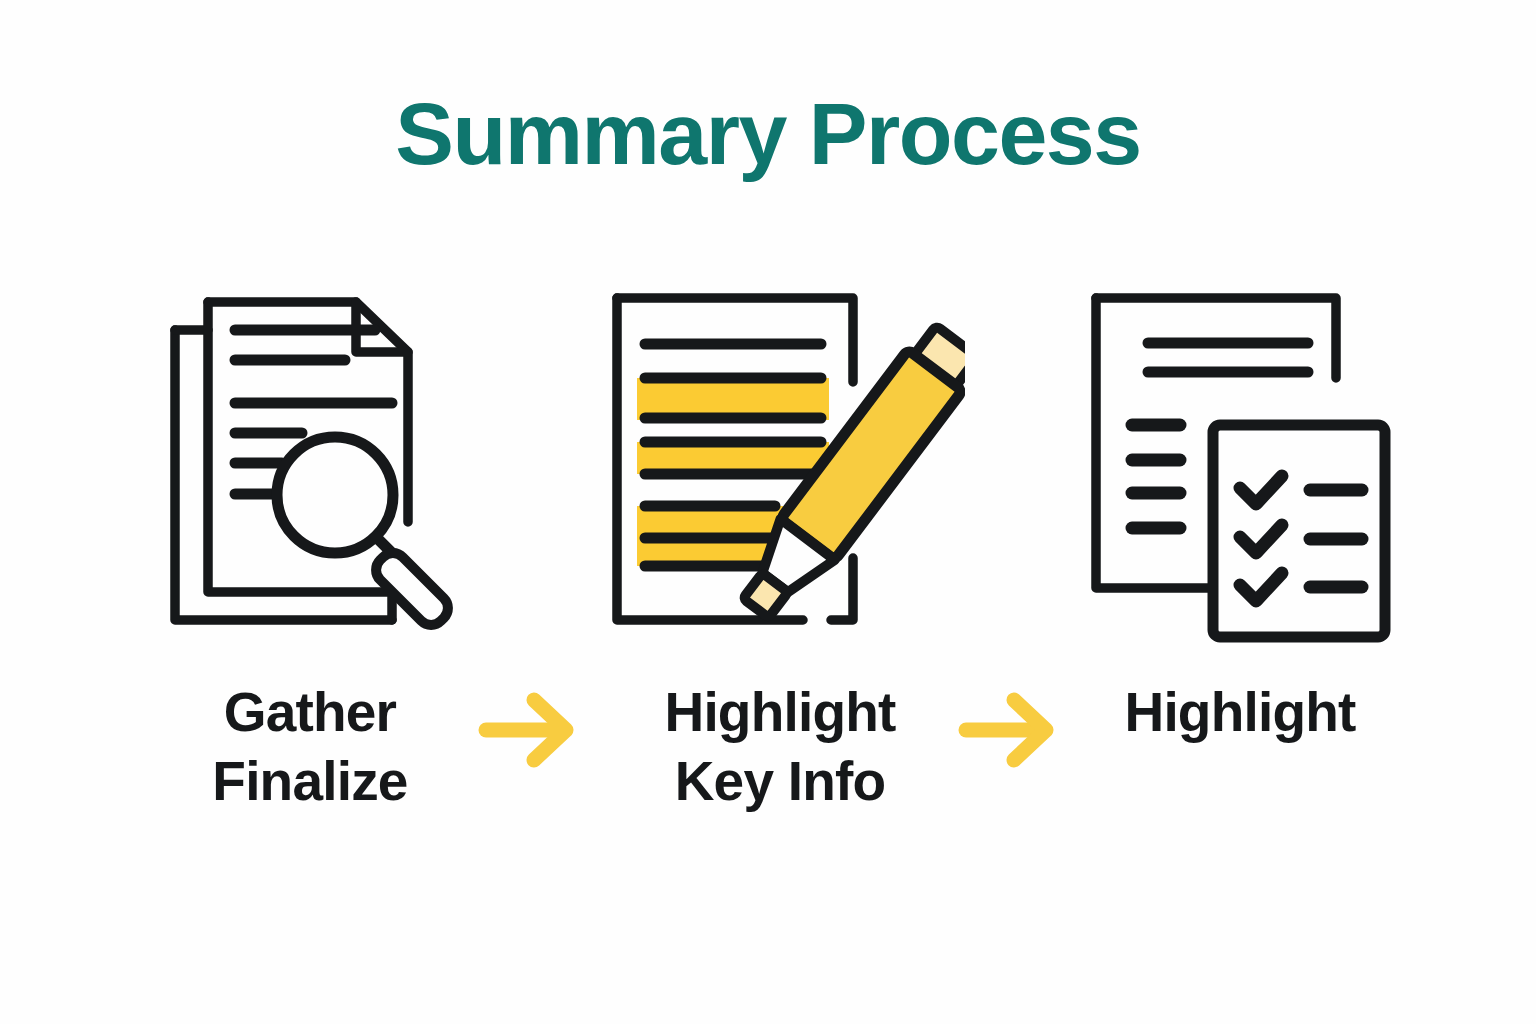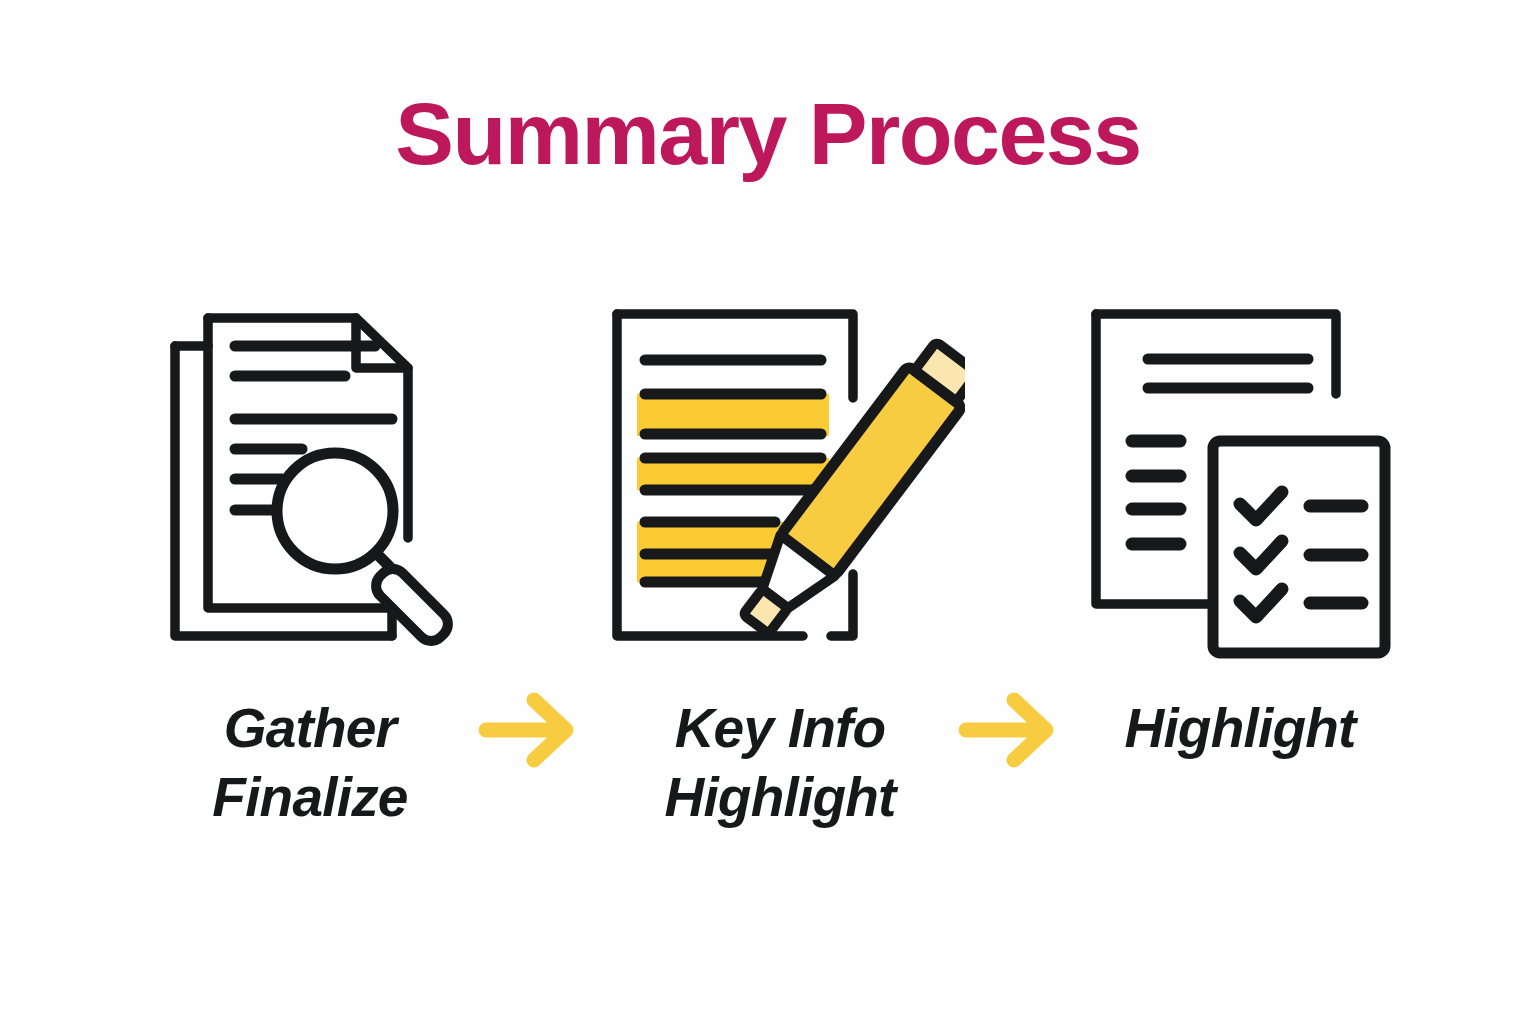--- a/index.html
+++ b/index.html
@@ -27,39 +27,38 @@
   .title {
     position: absolute;
     top: 88px;
     left: 0;
     width: 1536px;
     text-align: center;
     font-size: 88px;
     font-weight: 700;
     letter-spacing: -1.5px;
     line-height: 1.05;
-    color: #be185d;
+    color: #0f766e;
     white-space: nowrap;
   }
 
   
   .steps {
     position: absolute;
     top: 270px;
     left: 0;
     width: 1536px;
     height: 680px;
   }
 
   .step {
     position: absolute;
-    top: 16px;
+    top: 0;
     width: 400px;
     height: 660px;
-    font-style: italic;
   }
   .step-1 { left: 110px; }
   .step-2 { left: 580px; }
   .step-3 { left: 1040px; }
 
   .icon-wrap {
     position: absolute;
     top: 0;
     left: 0;
     width: 400px;
@@ -160,22 +159,22 @@
 
             <rect x="-34" y="-120" width="68" height="212" rx="6" fill="#F8CC40" stroke="#16181A" stroke-width="11"></rect>
 
             <path d="M-34 92 L-16 146 L16 146 L34 92 Z" fill="#FEFEFE" stroke="#16181A" stroke-width="10"></path>
 
             <rect x="-16" y="146" width="32" height="32" rx="4" fill="#FBE6AF" stroke="#16181A" stroke-width="10"></rect>
           </g>
         </svg>
       </div>
       <div class="step-label">
+        <span class="ln">Highlight</span>
         <span class="ln">Key Info</span>
-        <span class="ln">Highlight</span>
       </div>
     </div>
 
     <div class="step step-3">
       <div class="icon-wrap">
         <svg width="360" height="380" viewBox="0 0 360 380" fill="none" stroke="#16181A" stroke-width="9.5" stroke-linecap="round" stroke-linejoin="round">
 
           <path d="M36 28 L276 28 L276 108"></path>
           <path d="M36 28 L36 318 L196 318"></path>
 

